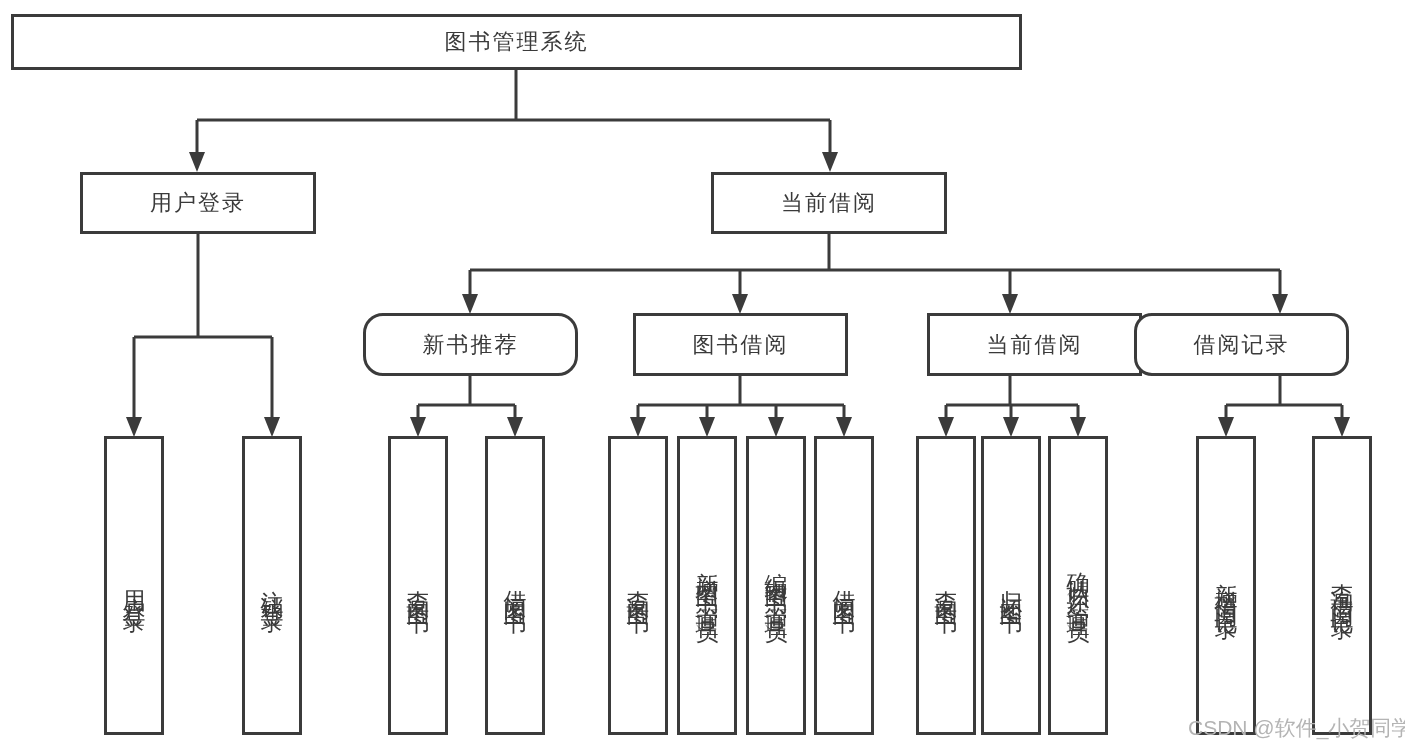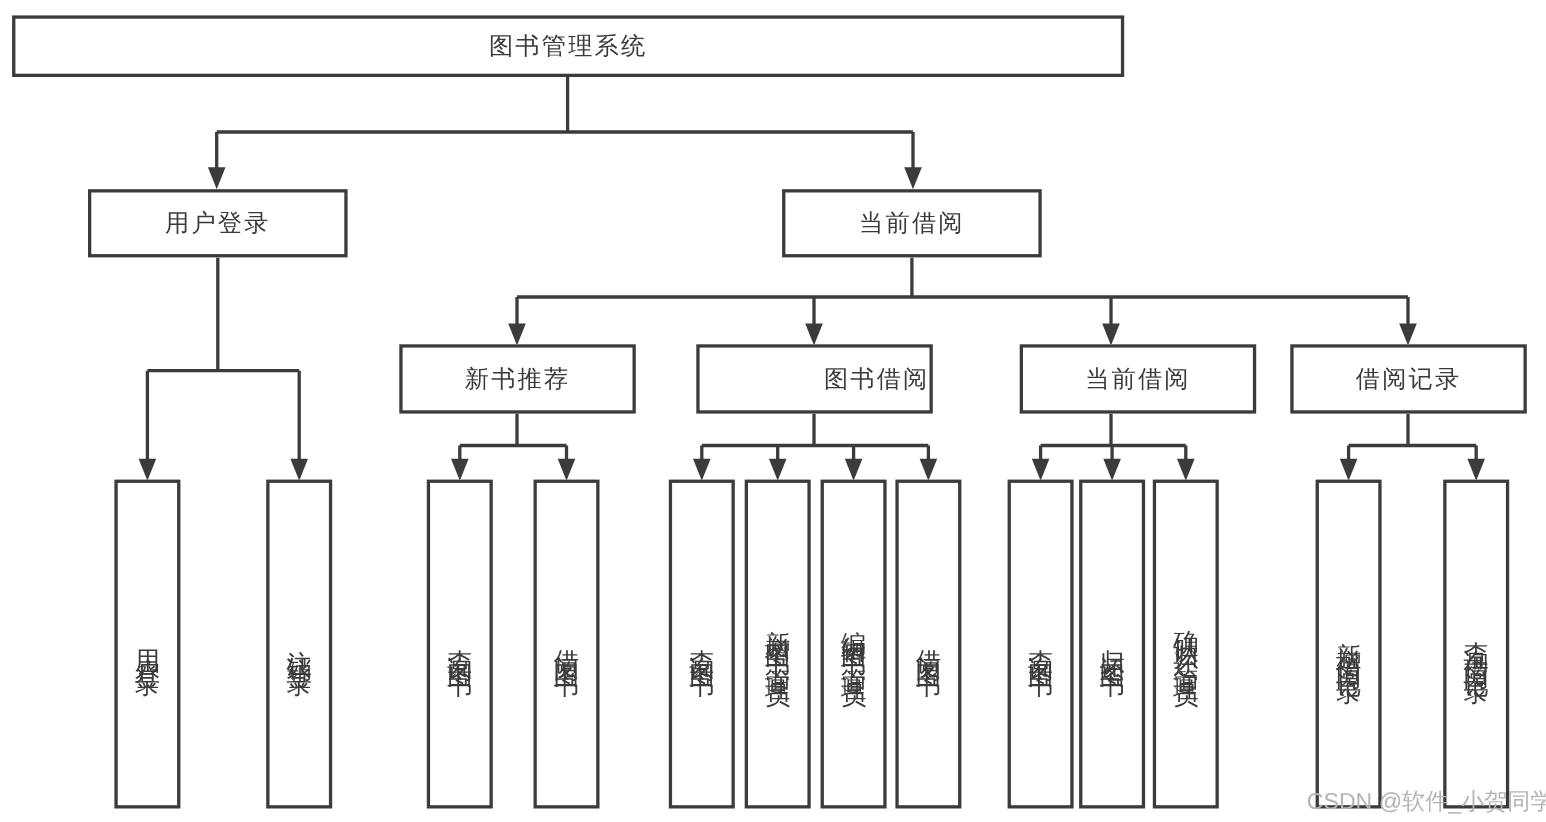--- a/index.html
+++ b/index.html
@@ -35,24 +35,24 @@
     font-size: 22px;
     letter-spacing: 2px;
     color: var(--text);
     white-space: nowrap;
   }
   .root-box  { left: 11px;  top: 14px;  width: 1011px; height: 56px; }
   .l2-box    { top: 172px; width: 236px; height: 62px; }
   .l2-user   { left: 80px; }
   .l2-mgmt   { left: 711px; }
   .l3-box    { top: 313px; width: 215px; height: 63px; }
-  .l3-a { left: 363px; }
-  .l3-b { left: 633px; justify-content: flex-end; }
+  .l3-a { left: 363px; border-radius: 20px; }
+  .l3-b { left: 633px; }
   .l3-c { left: 903px; margin-left: 24px; }
-  .l3-d { left: 1173px; }
+  .l3-d { left: 1134px; border-radius: 18px; }
 
   .leaf { top: 436px; width: 60px; height: 299px; }
   .v-label {
     writing-mode: vertical-rl;
     text-orientation: mixed;
     font-size: 23px;
     letter-spacing: 7px;
     color: var(--text);
     line-height: 1;
     white-space: nowrap;

